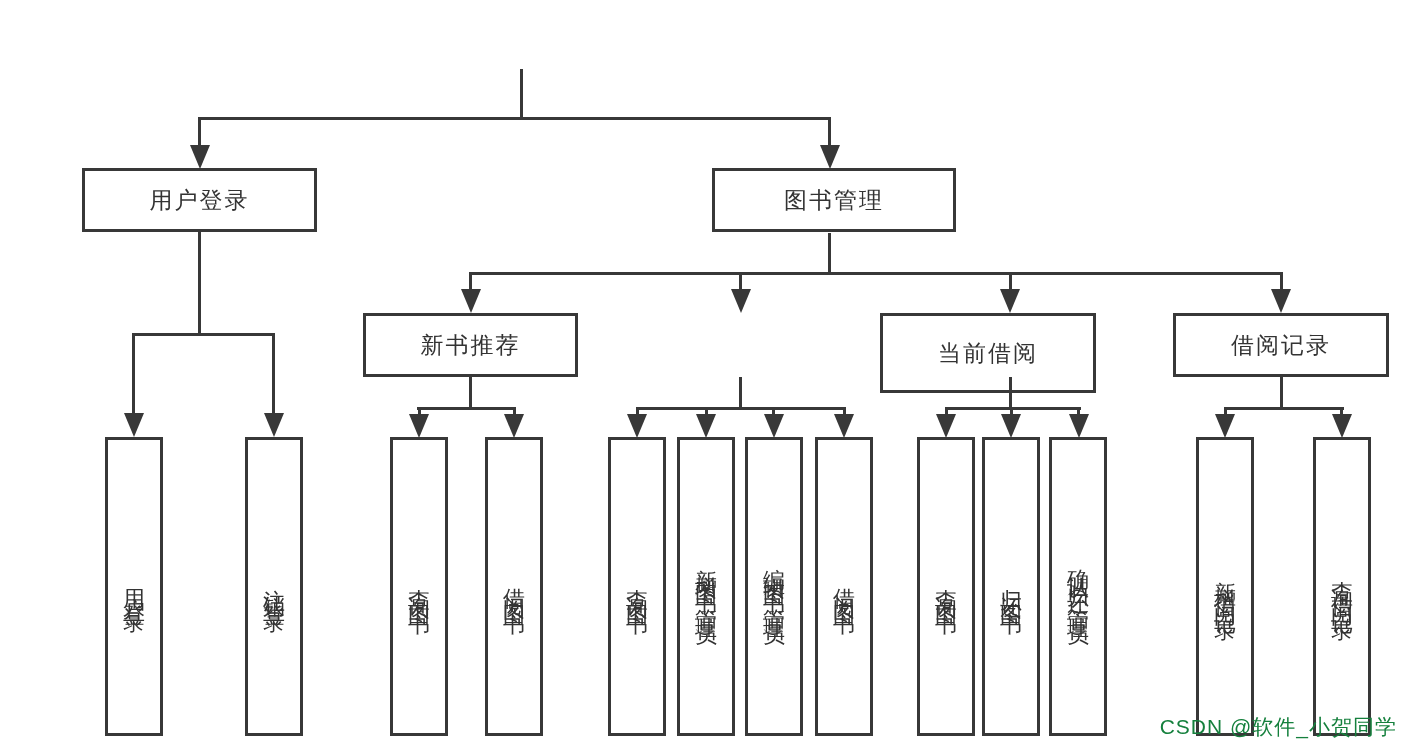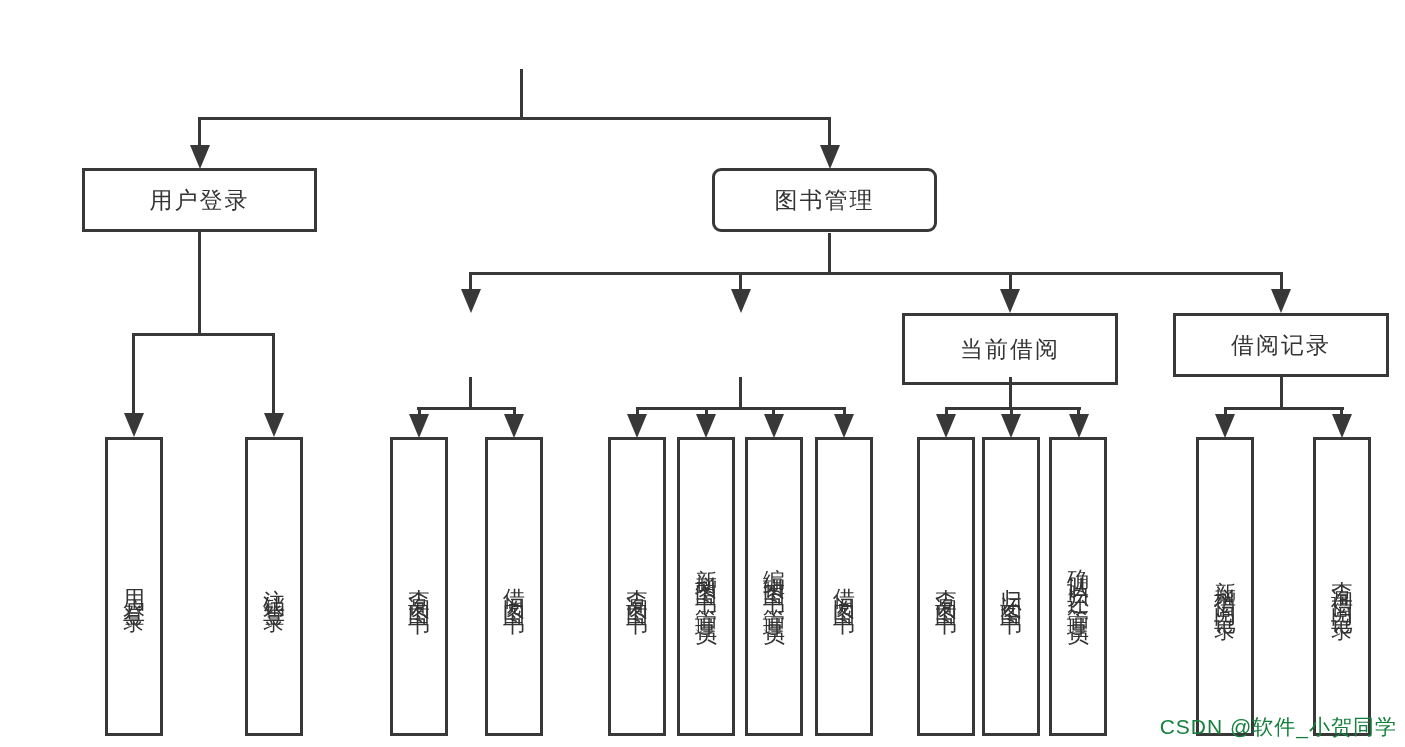--- a/index.html
+++ b/index.html
@@ -51,23 +51,24 @@
     white-space: nowrap;
   }
 </style>
 </head>
 <body>
 
 <div id="stage">
 
 
   <div class="box hbox" style="left:82px; top:168px; width:235px; height:64px;">用户登录</div>
-  <div class="box hbox" style="left:712px; top:168px; width:225px; height:64px;border-radius:9px;">图书管理</div>
+  <div class="box hbox" style="left:712px; top:168px; width:244px; height:64px;">图书管理</div>
 
-  <div class="box hbox" style="left:902px; top:313px; width:216px; height:72px;">当前借阅</div>
+  <div class="box hbox" style="left:363px; top:313px; width:215px; height:64px;">新书推荐</div>
+  <div class="box hbox" style="left:880px; top:313px; width:216px; height:80px;">当前借阅</div>
   <div class="box hbox" style="left:1173px; top:313px; width:216px; height:64px;">借阅记录</div>
 
   <div class="box vbox" style="left:105px; top:437px; width:58px; height:299px;">用户登录</div>
   <div class="box vbox" style="left:245px; top:437px; width:58px; height:299px;">注销登录</div>
   <div class="box vbox" style="left:390px; top:437px; width:58px; height:299px;">查询图书</div>
   <div class="box vbox" style="left:485px; top:437px; width:58px; height:299px;">借阅图书</div>
   <div class="box vbox" style="left:608px; top:437px; width:58px; height:299px;">查询图书</div>
   <div class="box vbox" style="left:677px; top:437px; width:58px; height:299px;">新增图书（管理员）</div>
   <div class="box vbox" style="left:745px; top:437px; width:58px; height:299px;">编辑图书（管理员）</div>
   <div class="box vbox" style="left:815px; top:437px; width:58px; height:299px;">借阅图书</div>

